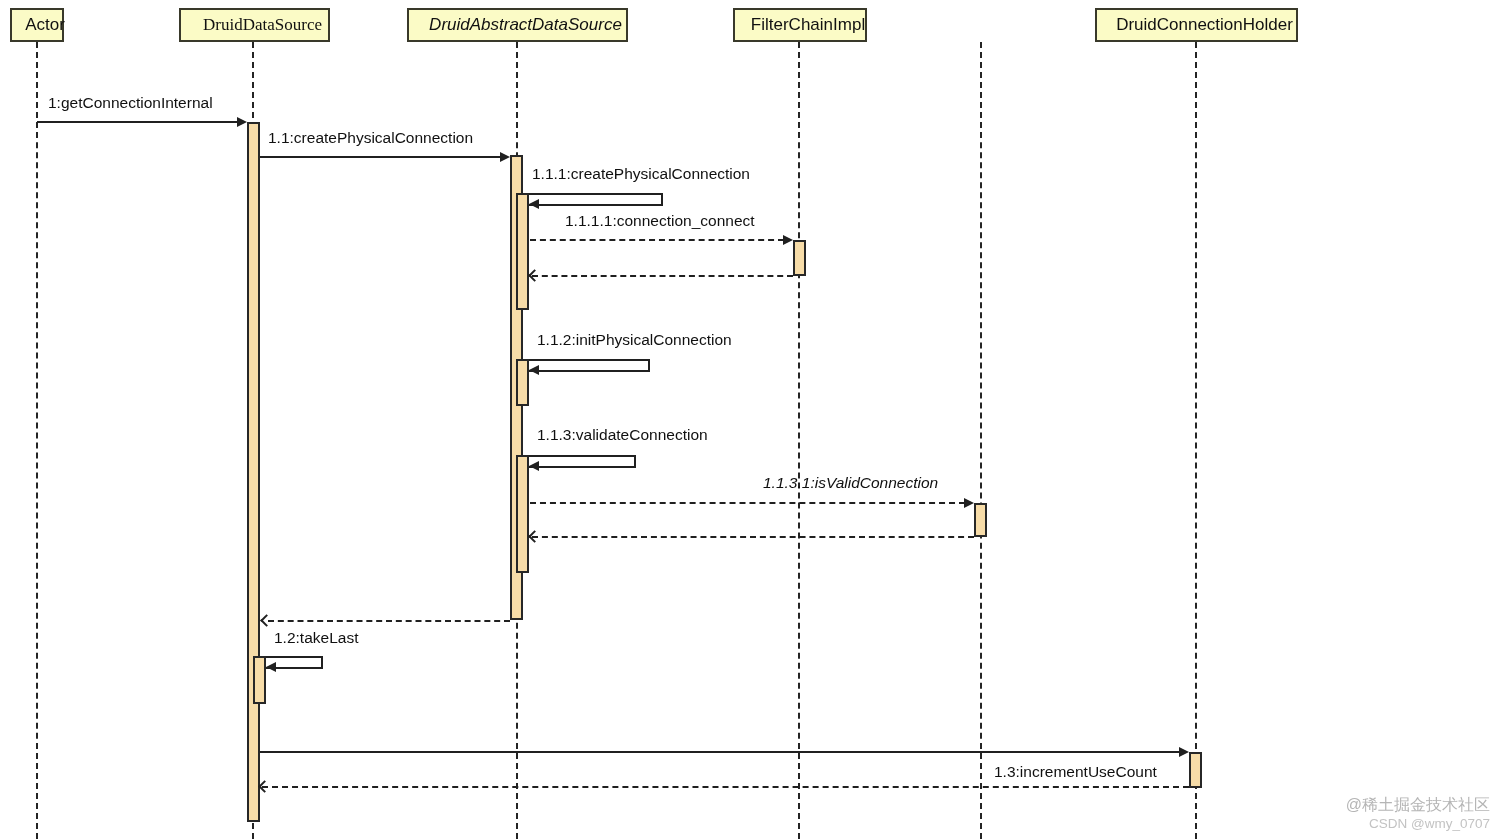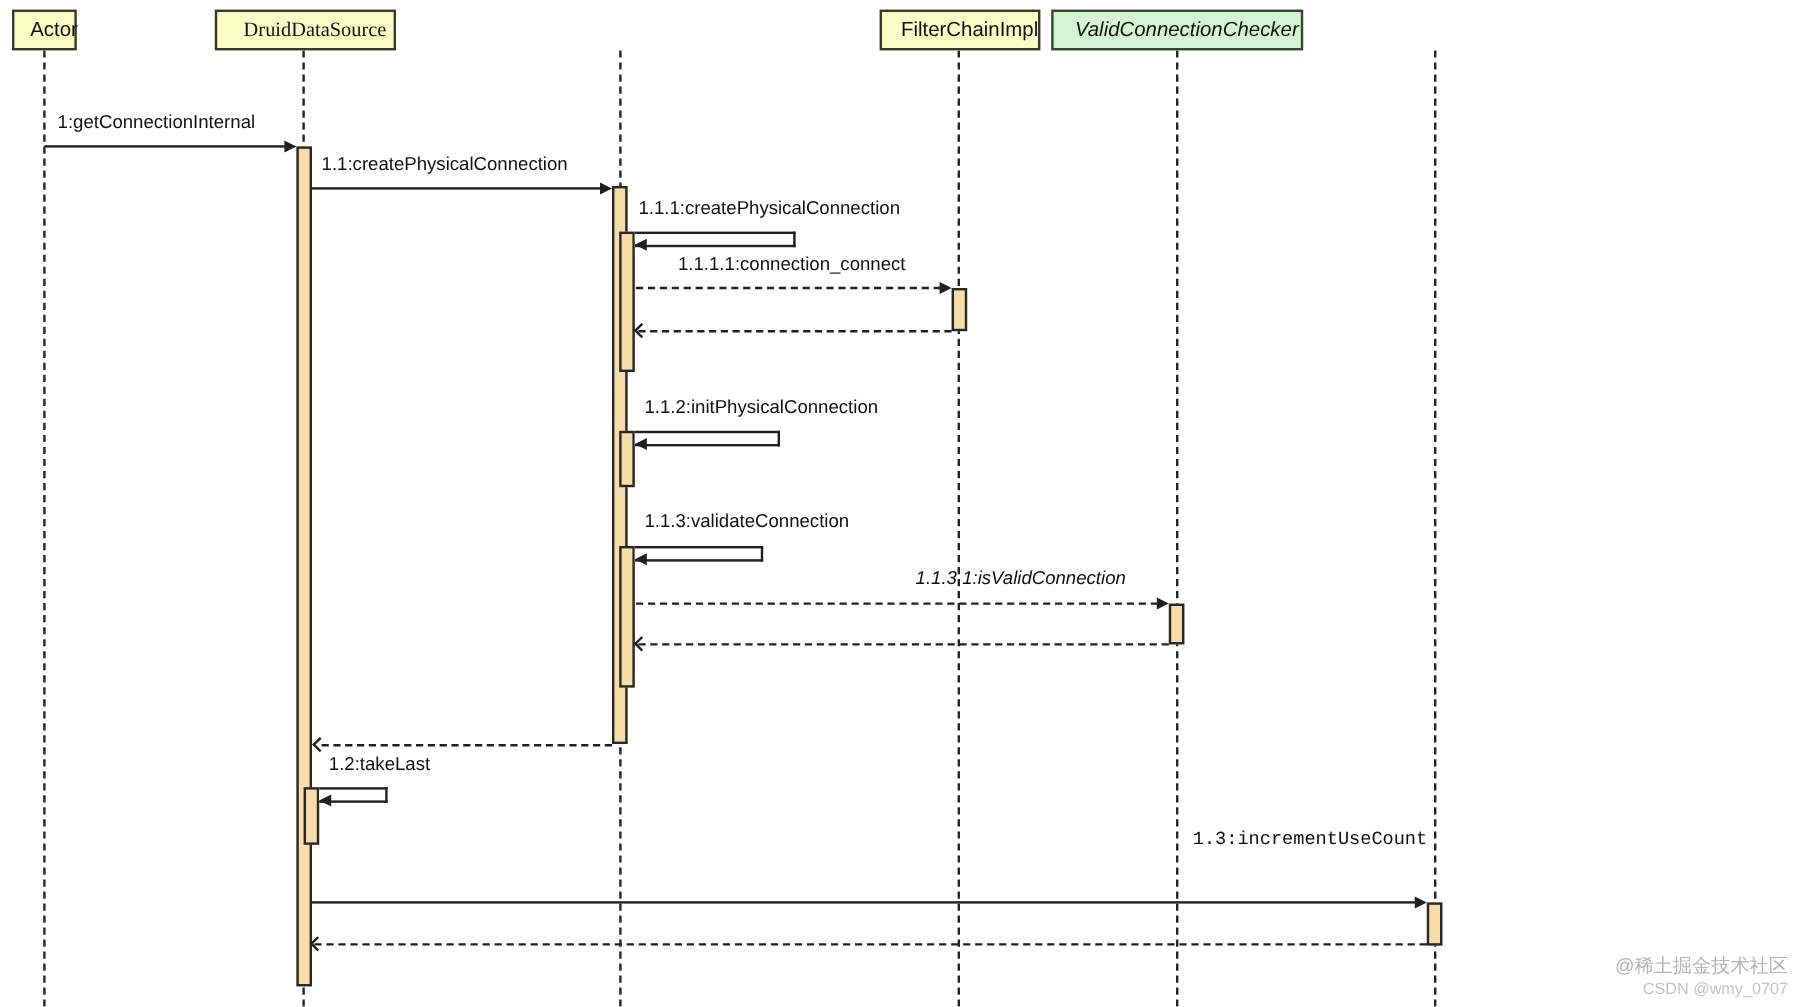--- a/index.html
+++ b/index.html
@@ -64,25 +64,28 @@
   <div class="lifeline" style="left:798px;"></div>
   <div class="lifeline" style="left:980px;"></div>
   <div class="lifeline" style="left:1195px;"></div>
 
   <div class="pbox" style="left:10px;  width:54px;">
       <span>Actor</span>
     </div>
   <div class="pbox" style="left:179px; width:151px;font-family:Liberation Serif, serif;">
       <span>DruidDataSource</span>
     </div>
+  <div class="pbox italic" style="left:407px; width:221px;">
+      <span>DruidAbstractDataSource</span>
+    </div>
   <div class="pbox" style="left:733px; width:134px;">
       <span>FilterChainImpl</span>
     </div>
-  <div class="pbox green italic" style="left:876px; width:210px;">
-      <span>ValidConnectionChecker</span>
+  <div class="pbox" style="left:1095px;width:203px;">
+      <span>DruidConnectionHolder</span>
     </div>
 
   <div class="bar" style="left:247px;  top:122px; height:700px;"></div>
   <div class="bar" style="left:510px;  top:155px; height:465px;"></div>
   <div class="bar" style="left:516px;  top:193px; height:117px;"></div>
   <div class="bar" style="left:793px;  top:240px; height:36px;"></div>
   <div class="bar" style="left:516px;  top:359px; height:47px;"></div>
   <div class="bar" style="left:516px;  top:455px; height:118px;"></div>
   <div class="bar" style="left:974px;  top:503px; height:34px;"></div>
   <div class="bar" style="left:253px;  top:656px; height:48px;"></div>
@@ -124,21 +127,21 @@
 
   <div class="line dashed" style="left:268px; top:620px; width:242px;"></div>
   <div class="open-left" style="left:262px; top:616px;"></div>
 
   <div class="selfcall" style="left:266px; top:656px; width:57px;"></div>
   <div class="head-left" style="left:266px; top:662px;"></div>
   <div class="mlabel" style="left:274px; top:629px;">1.2:takeLast</div>
 
   <div class="line" style="left:260px; top:751px; width:920px;"></div>
   <div class="head-right" style="left:1179px; top:747px;"></div>
-  <div class="mlabel" style="left:994px; top:690px;font-family:Liberation Mono, monospace;">1.3:incrementUseCount</div>
+  <div class="mlabel" style="left:994px; top:763px;">1.3:incrementUseCount</div>
 
   <div class="line dashed" style="left:262px; top:786px; width:927px;"></div>
   <div class="open-left" style="left:260px; top:782px;"></div>
 
   <div class="wm wm1">@稀土掘金技术社区</div>
   <div class="wm wm2">CSDN @wmy_0707</div>
 
 </div>
 
 </body></html>

